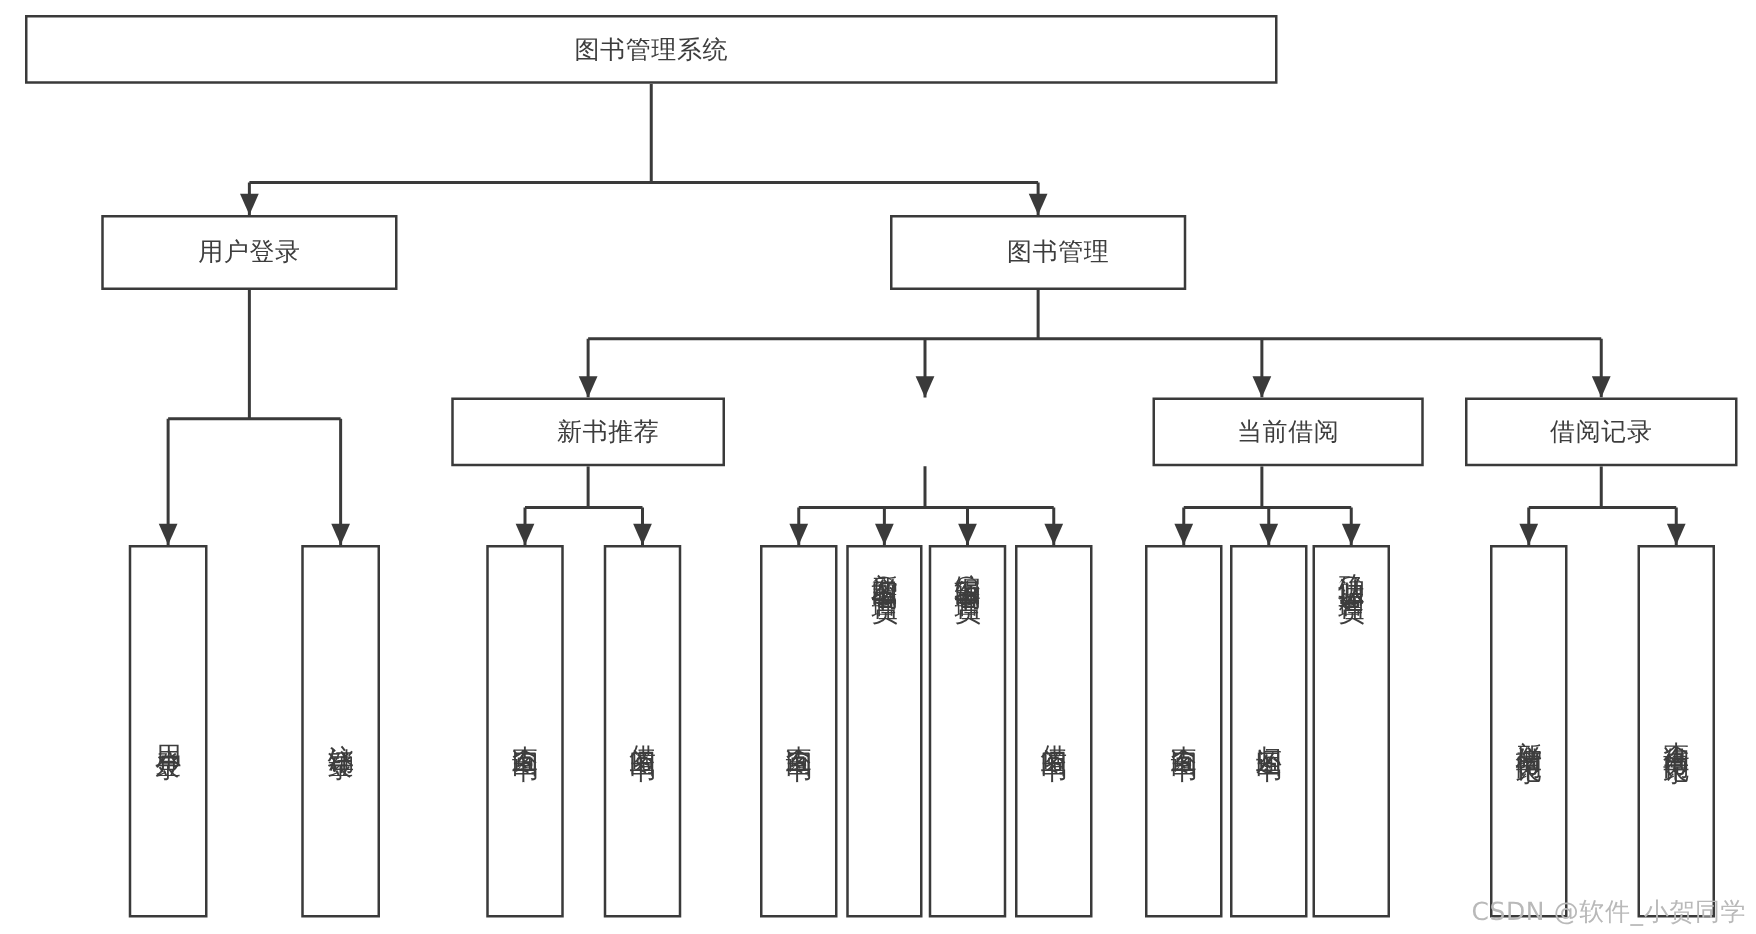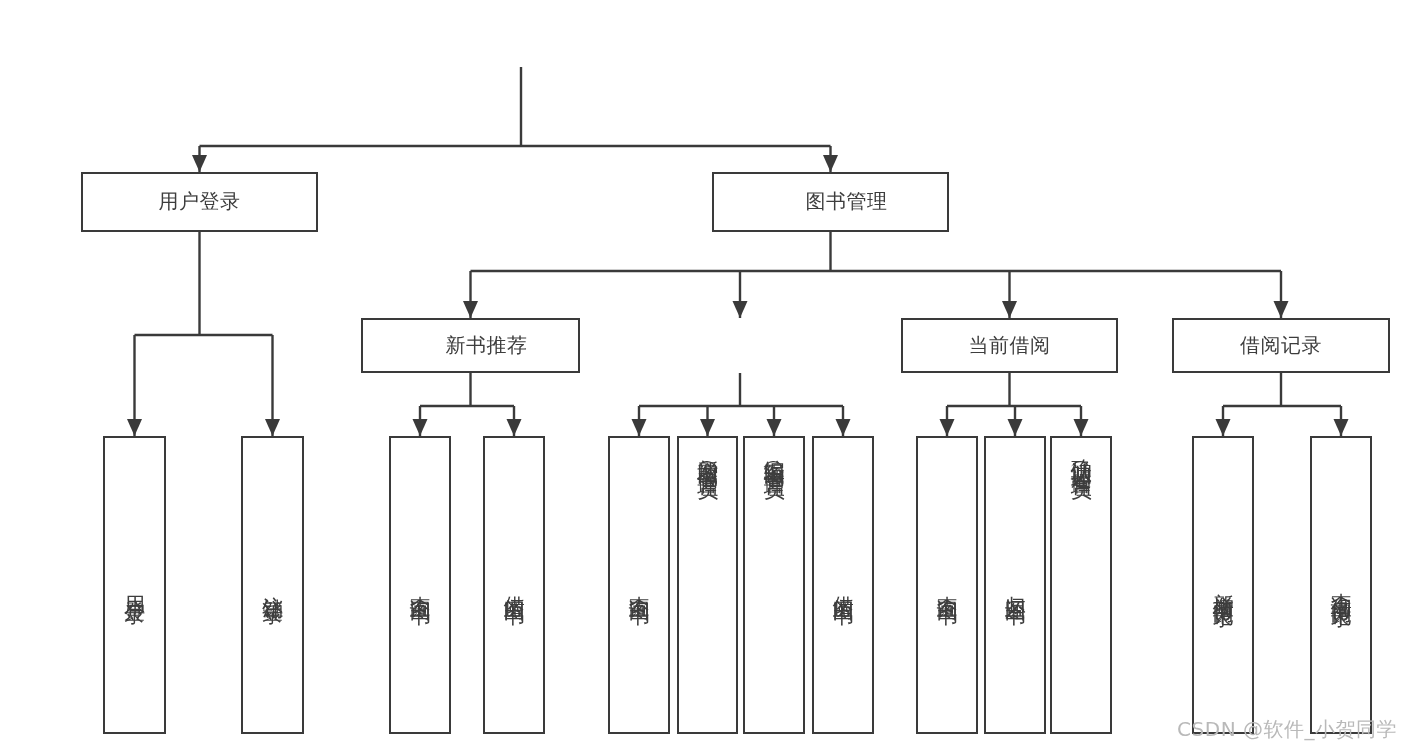--- a/index.html
+++ b/index.html
@@ -145,32 +145,35 @@
       <line x1="1081" y1="406" x2="1081" y2="436"></line>
       <polygon points="1073.5,419 1088.5,419 1081,436" class="arrow-head"></polygon>
       <line x1="1281" y1="373" x2="1281" y2="406"></line>
       <line x1="1223" y1="406" x2="1341" y2="406"></line>
       <line x1="1223" y1="406" x2="1223" y2="436"></line>
       <polygon points="1215.5,419 1230.5,419 1223,436" class="arrow-head"></polygon>
       <line x1="1341" y1="406" x2="1341" y2="436"></line>
       <polygon points="1333.5,419 1348.5,419 1341,436" class="arrow-head"></polygon>
     </svg>
 
+  <div class="node horizontal" style="left:20px; top:12px; width:1002px; height:55px;">
+    <span class="node-label">图书管理系统</span>
+  </div>
 
   <div class="node horizontal" style="left:81px; top:172px; width:237px; height:60px;">
     <span class="node-label">用户登录</span>
   </div>
   <div class="node horizontal" style="left:712px; top:172px; width:237px; height:60px;padding-left:32px;">
     <span class="node-label">图书管理</span>
   </div>
 
   <div class="node horizontal" style="left:361px; top:318px; width:219px; height:55px;padding-left:32px;">
     <span class="node-label">新书推荐</span>
   </div>
-  <div class="node horizontal" style="left:901px; top:318px; width:217px; height:55px;">
+  <div class="node horizontal" style="left:922px; top:318px; width:217px; height:55px;">
     <span class="node-label">当前借阅</span>
   </div>
   <div class="node horizontal" style="left:1172px; top:318px; width:218px; height:55px;">
     <span class="node-label">借阅记录</span>
   </div>
 
   <div class="node vertical center-text" style="left:103px; top:436px; width:63px; height:298px;">
     <span class="node-label">用户登录</span>
   </div>
   <div class="node vertical center-text" style="left:241px; top:436px; width:63px; height:298px;">

